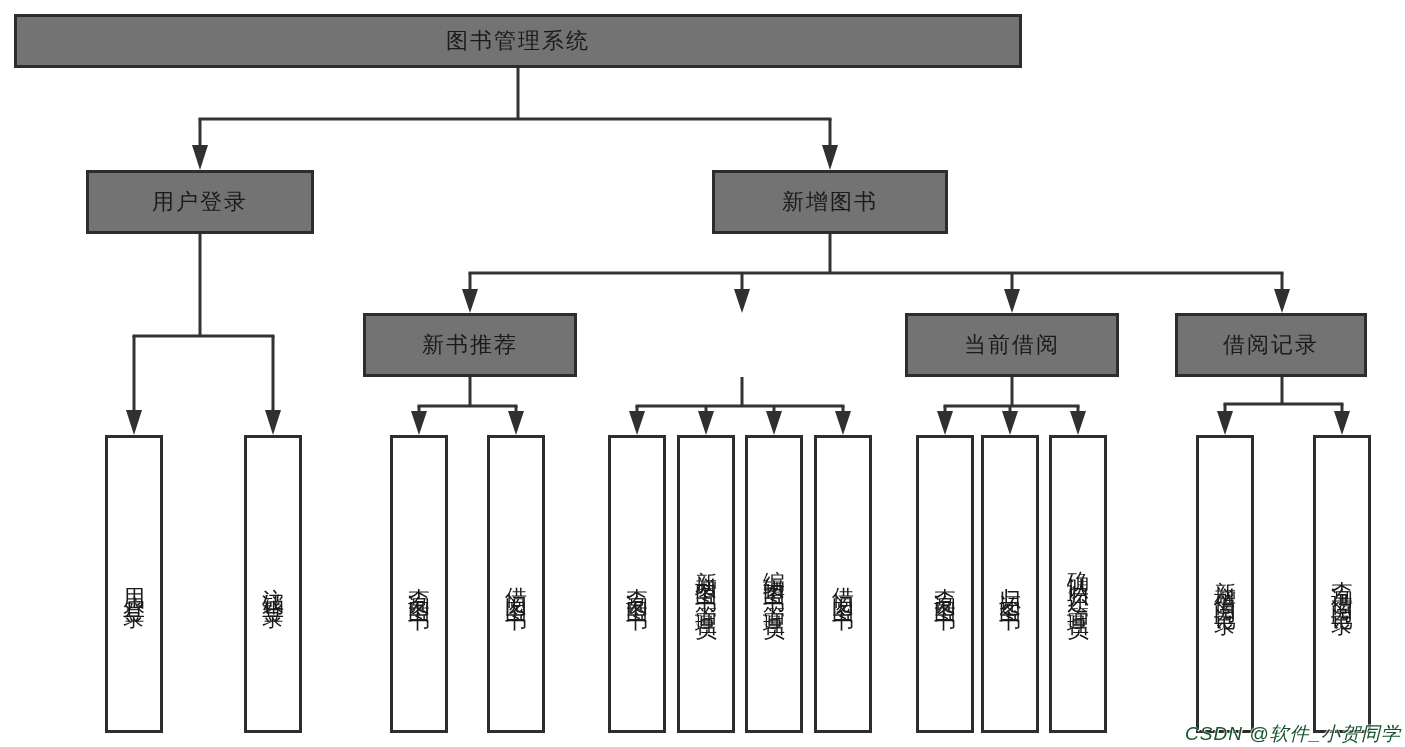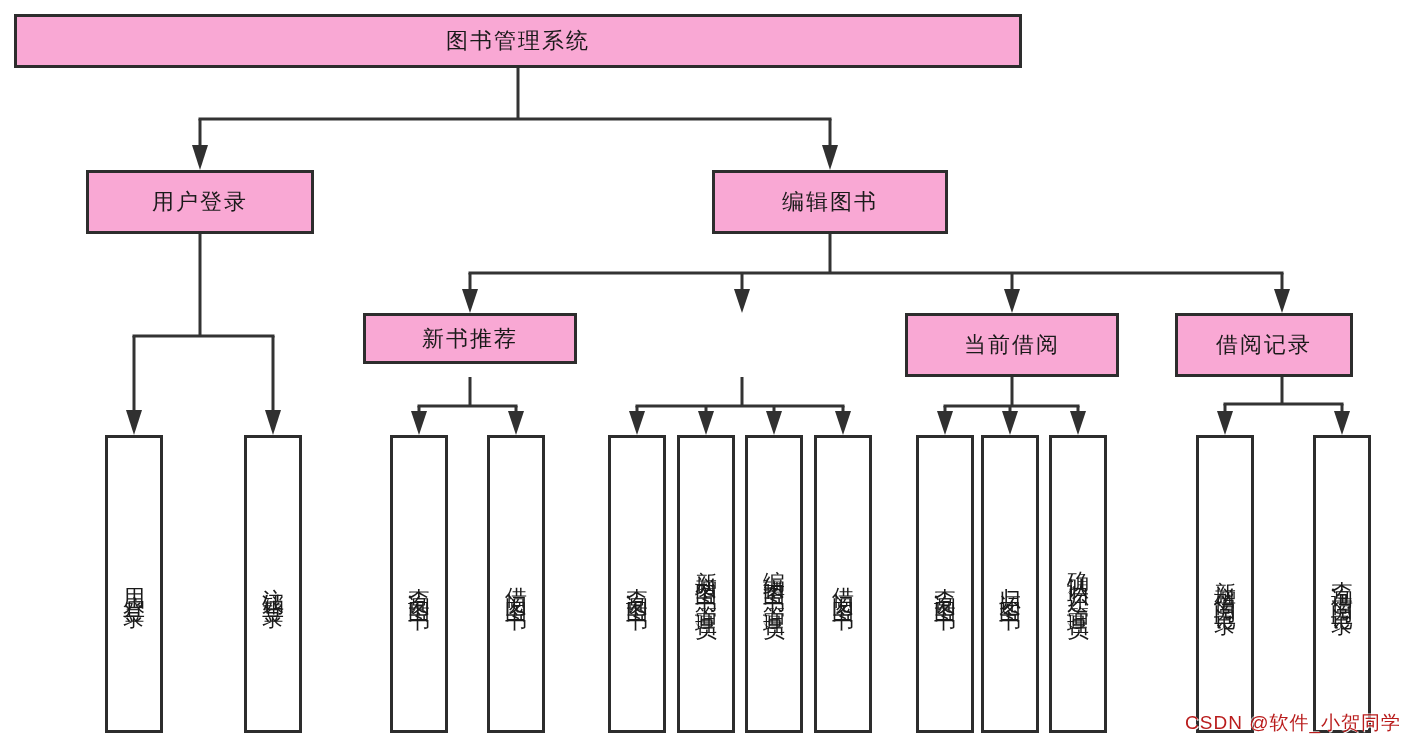--- a/index.html
+++ b/index.html
@@ -13,21 +13,21 @@
   }
   #edges {
     position: absolute;
     left: 0; top: 0;
     width: 1405px; height: 747px;
   }
   .hbox {
     position: absolute;
     box-sizing: border-box;
     border: 3px solid #2d2d2d;
-    background: #f9a8d4;
+    background: #737373;
     display: flex;
     align-items: center;
     justify-content: center;
   }
   .hbox span {
     font-size: 22px;
     letter-spacing: 2px;
     color: #1a1a1a;
     white-space: nowrap;
   }
@@ -48,26 +48,27 @@
     text-orientation: mixed;
     font-size: 22px;
     letter-spacing: 7px;
     line-height: 1;
     color: #1a1a1a;
     white-space: nowrap;
   }
   .watermark {
     position: absolute;
     right: 4px;
-    bottom: 11px;
+    bottom: 0;
     font-size: 19px;
     letter-spacing: 1px;
-    color: #b91c1c;
+    color: #14532d;
     text-shadow: 1px 1px 0 rgba(255,255,255,0.95), -1px -1px 0 rgba(255,255,255,0.6);
     white-space: nowrap;
+    font-style: italic;
   }
 </style>
 </head>
 <body>
 
 <div id="canvas">
 
   <svg id="edges" viewBox="0 0 1405 747" xmlns="http://www.w3.org/2000/svg">
     <g stroke="#333333" stroke-width="3" fill="none">
 
@@ -142,30 +143,30 @@
   </svg>
 
   <div class="hbox" style="left:14px; top:14px; width:1008px; height:54px;">
     <span>图书管理系统</span>
   </div>
 
   <div class="hbox" style="left:86px; top:170px; width:228px; height:64px;">
     <span>用户登录</span>
   </div>
   <div class="hbox" style="left:712px; top:170px; width:236px; height:64px;">
-    <span>编辑图书</span>
-  </div>
-
-  <div class="hbox" style="left:363px; top:313px; width:214px; height:51px;">
+    <span>新增图书</span>
+  </div>
+
+  <div class="hbox" style="left:363px; top:313px; width:214px; height:64px;">
     <span>新书推荐</span>
   </div>
   <div class="hbox" style="left:905px; top:313px; width:214px; height:64px;align-items:center;">
     <span>当前借阅</span>
   </div>
-  <div class="hbox" style="left:1175px; top:313px; width:178px; height:64px;">
+  <div class="hbox" style="left:1175px; top:313px; width:192px; height:64px;">
     <span>借阅记录</span>
   </div>
 
   <div class="vbox" style="left:105px;">
     <span>用户登录</span>
   </div>
   <div class="vbox" style="left:244px;">
     <span>注销登录</span>
   </div>
 

